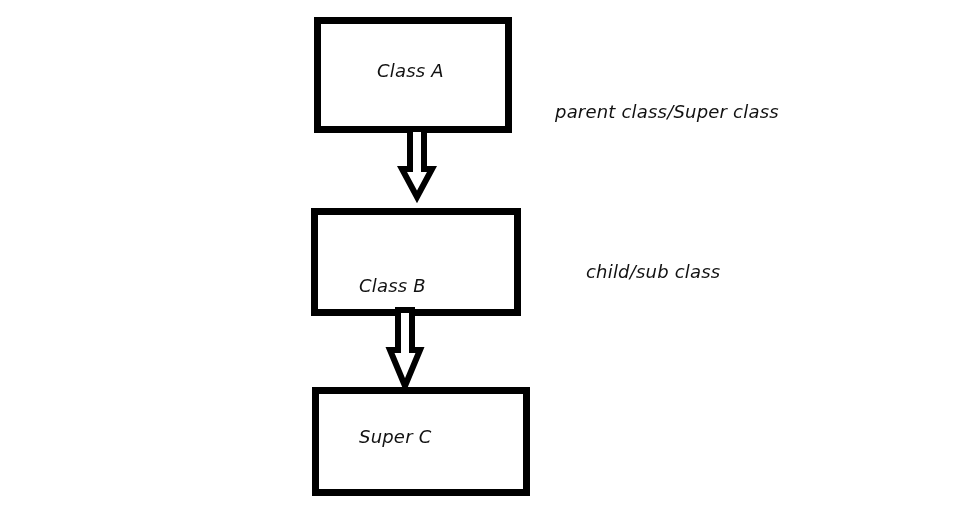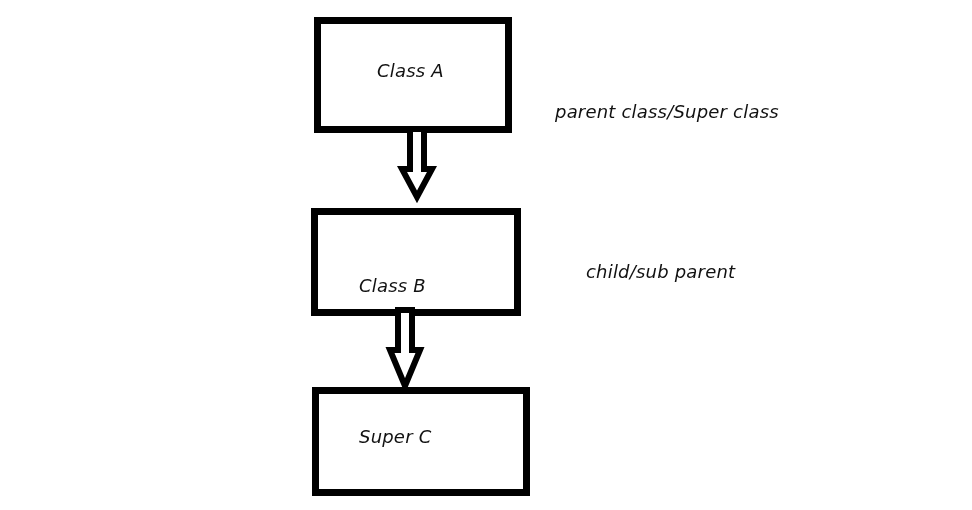--- a/index.html
+++ b/index.html
@@ -84,15 +84,15 @@
   <div class="class-label" id="label-b">Class B</div>
 
   <svg class="arrow-svg" id="arrow-b-c" viewBox="0 0 44 80">
     <polygon points="15,0 29,0 29,40 37,40 22,76 7,40 15,40" fill="#ffffff" stroke="#000000" stroke-width="6" stroke-linejoin="miter"></polygon>
   </svg>
 
   <div class="class-box" id="box-c"></div>
   <div class="class-label" id="label-c">Super C</div>
 
   <div class="side-label" id="side-a">parent class/Super class</div>
-  <div class="side-label" id="side-b">child/sub parent</div>
+  <div class="side-label" id="side-b">child/sub class</div>
 
 </div>
 
 </body></html>

